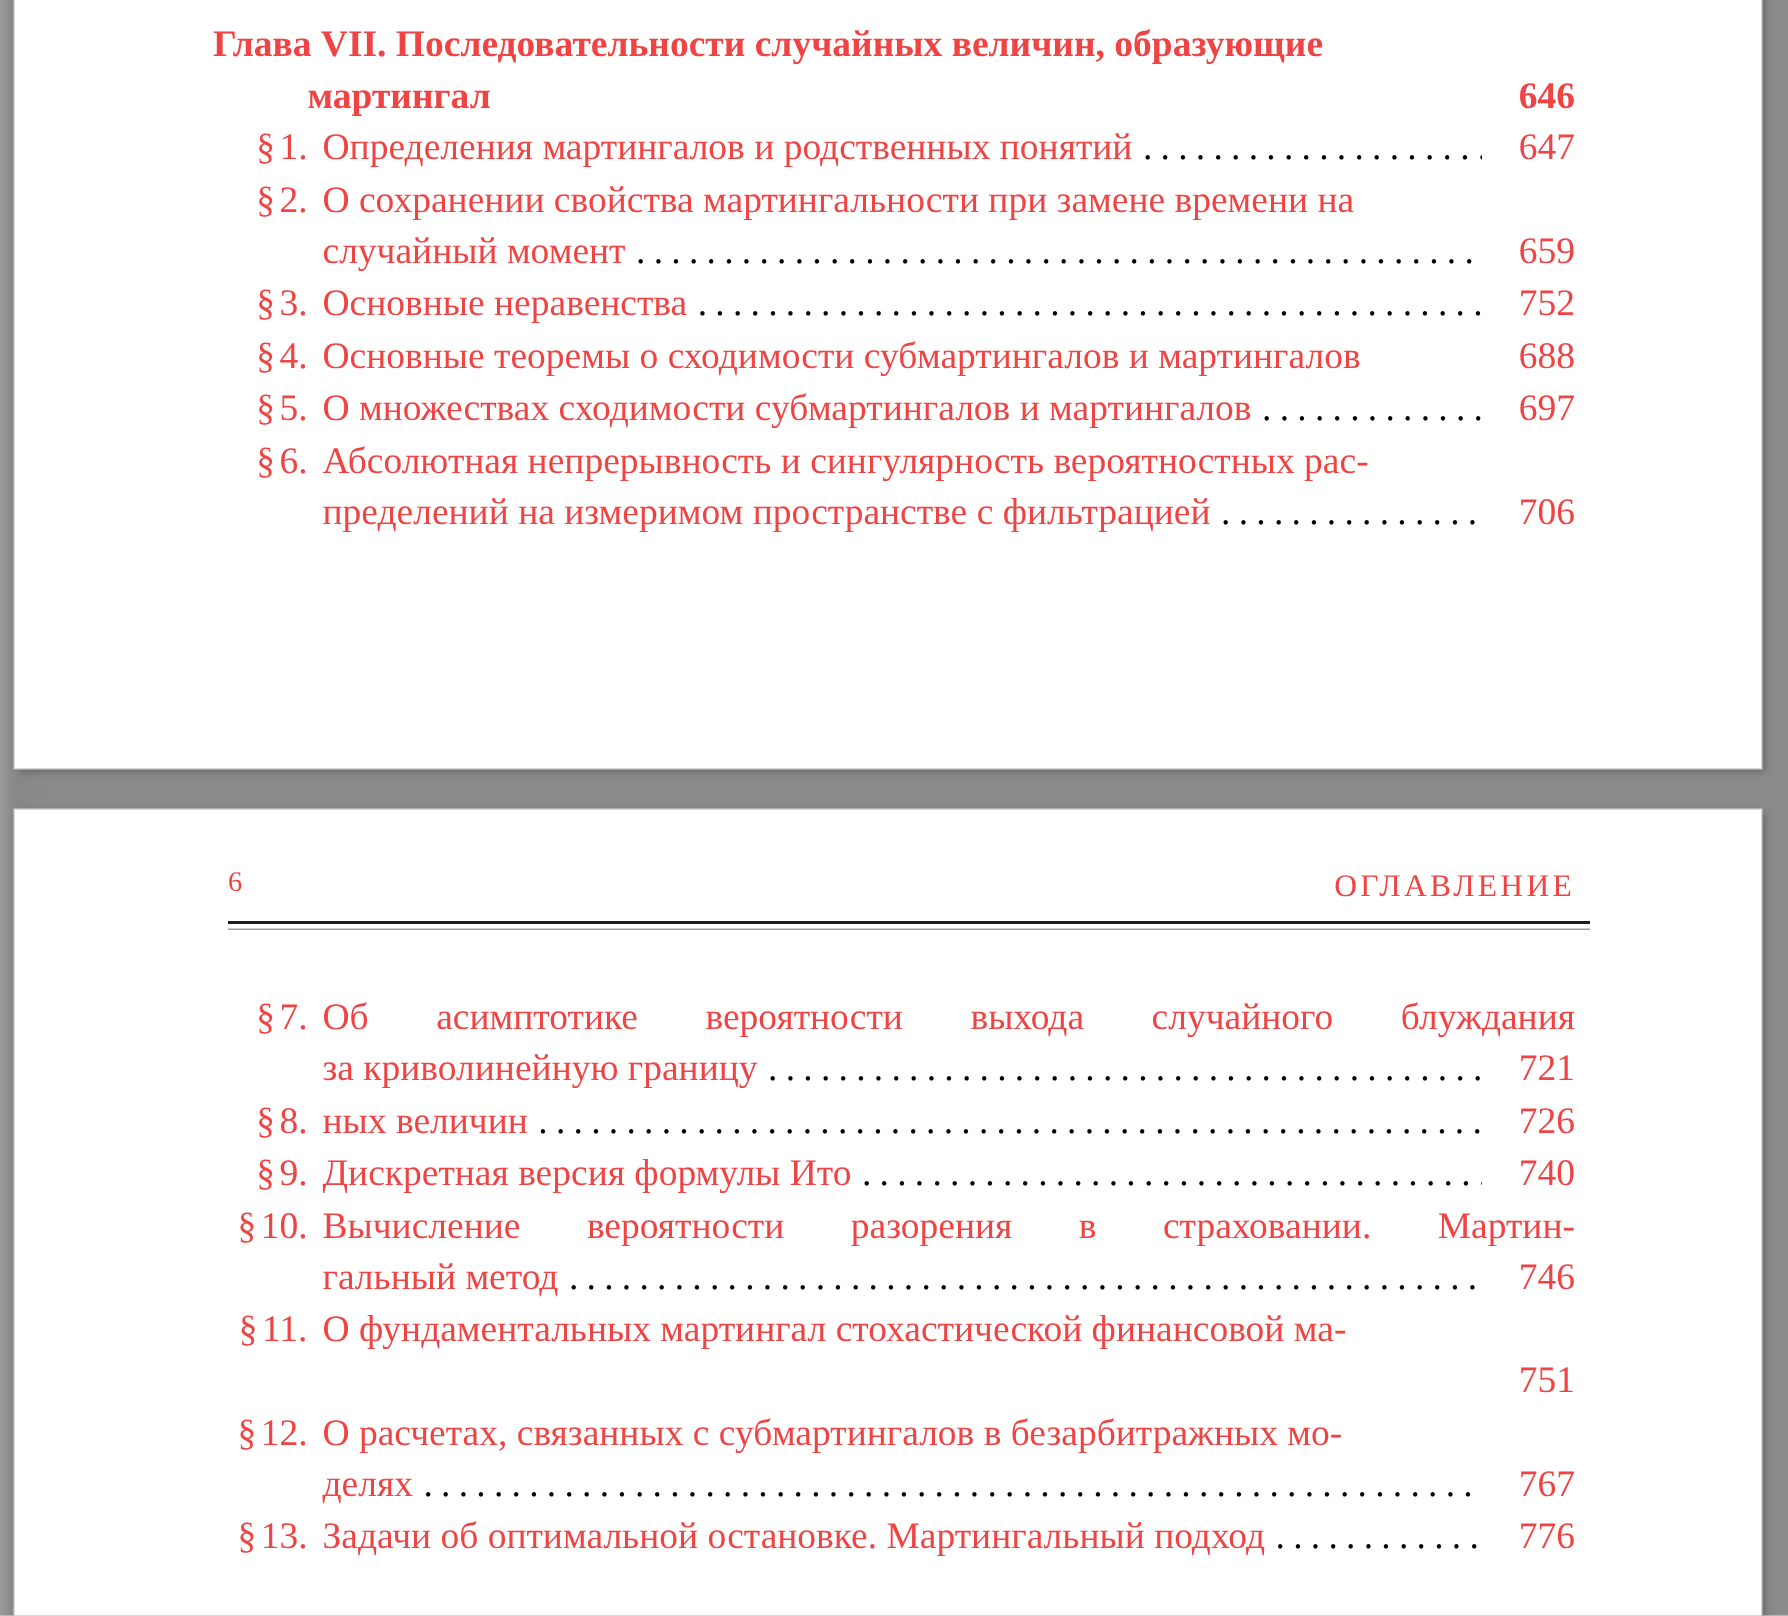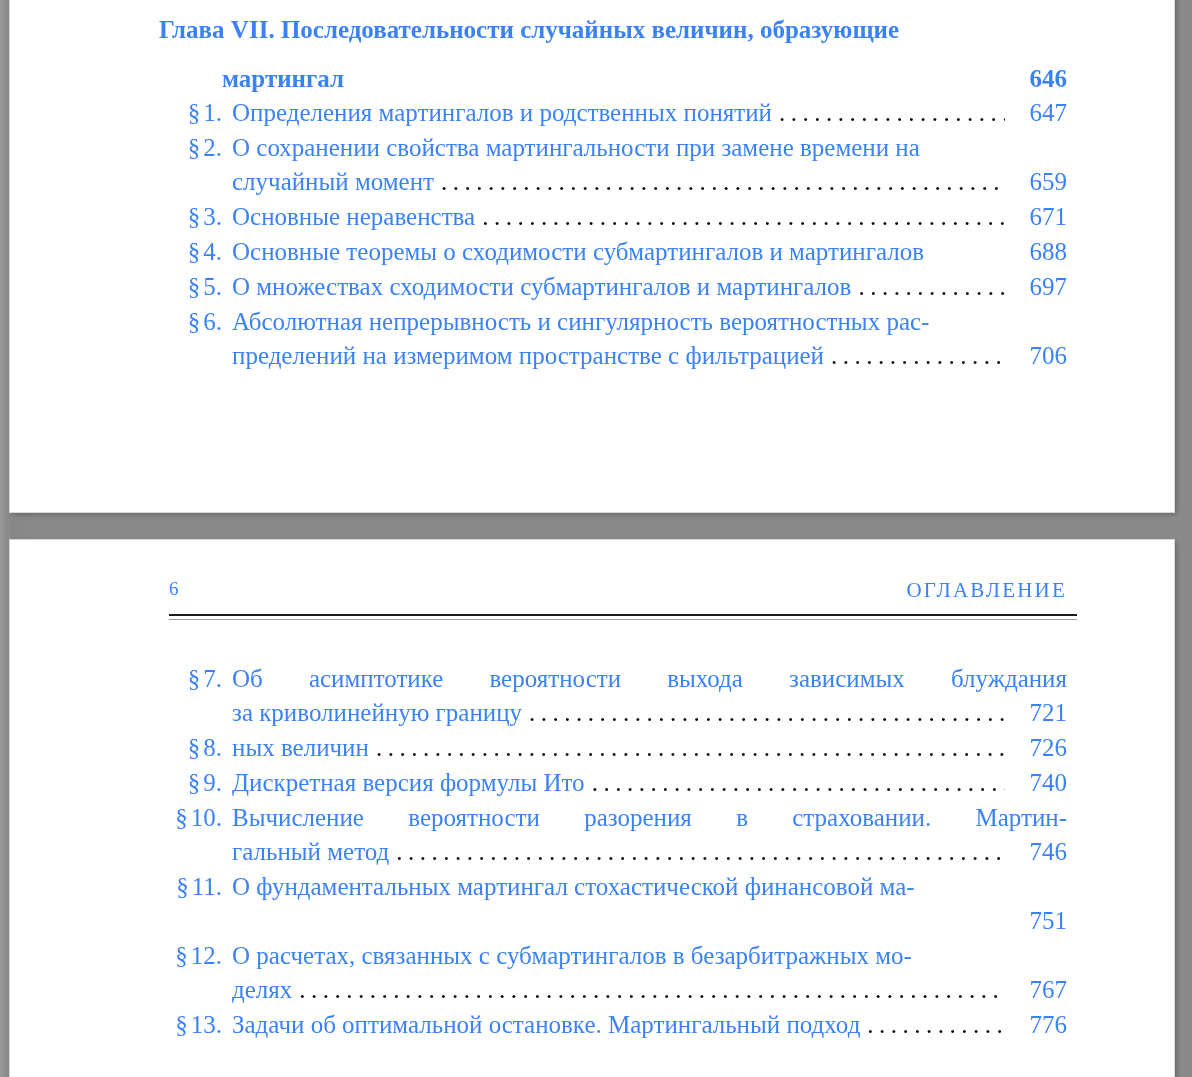--- a/index.html
+++ b/index.html
@@ -31,23 +31,23 @@
     top: -40px;
     height: 552px;
   }
   .page-two {
     top: 540px;
     height: 560px;
   }
 
   .content {
     position: absolute;
-    left: 149px;
+    left: 132px;
     width: 908px;
-    color: #3b82f6;
+    color: #ef4444;
   }
 
   
   .runhead {
     position: relative;
     height: 46px;
   }
   .runhead .folio {
     position: absolute;
     left: 10px;
@@ -153,21 +153,20 @@
   .chapter .chtext {
     white-space: pre-wrap;
   }
   .chapter .indent {
     padding-left: 63px;
   }
   .chapter .pg {
     flex: 0 0 auto;
     width: 56px;
     text-align: right;
-    margin-top: 14px;
   }
   .chapter .gap {
     flex: 1 1 auto;
   }
 </style>
 </head>
 <body>
 
 <div class="viewer">
 
@@ -211,21 +210,21 @@
             </div>
           </div>
         </div>
 
         <div class="entry">
           <div class="label"><span class="sect">§</span><span>3.</span></div>
           <div class="lines">
             <div class="line">
               <span class="txt">Основные неравенства</span>
               <span class="leader"></span>
-              <span class="pg">671</span>
+              <span class="pg">752</span>
             </div>
           </div>
         </div>
 
         <div class="entry">
           <div class="label"><span class="sect">§</span><span>4.</span></div>
           <div class="lines">
             <div class="line">
               <span class="txt">Основные теоремы о сходимости субмартингалов и мартингалов</span>
               <span class="gap"></span>
@@ -273,21 +272,21 @@
       </div>
     </div>
 
     <div class="content" style="top: 122px;">
       <div class="toc">
 
         <div class="entry">
           <div class="label"><span class="sect">§</span><span>7.</span></div>
           <div class="lines">
             <div class="line just">
-              <span class="txt">Об асимптотике вероятности выхода зависимых блуждания</span>
+              <span class="txt">Об асимптотике вероятности выхода случайного блуждания</span>
             </div>
             <div class="line">
               <span class="txt">за криволинейную границу</span>
               <span class="leader"></span>
               <span class="pg">721</span>
             </div>
           </div>
         </div>
 
         <div class="entry">

